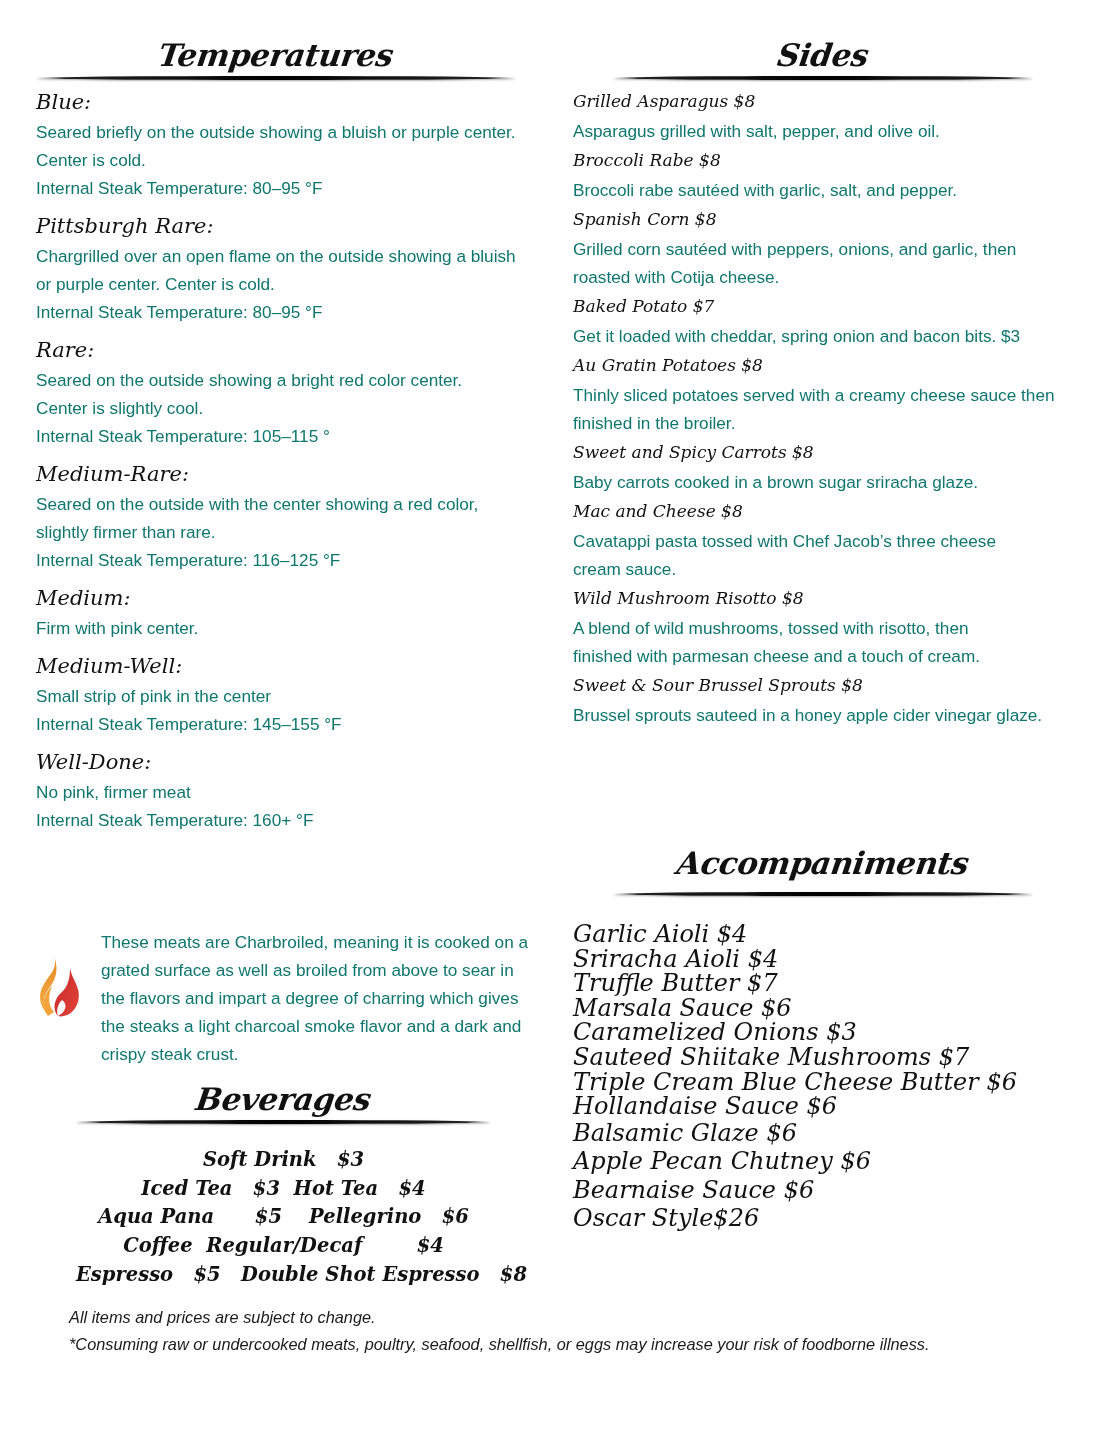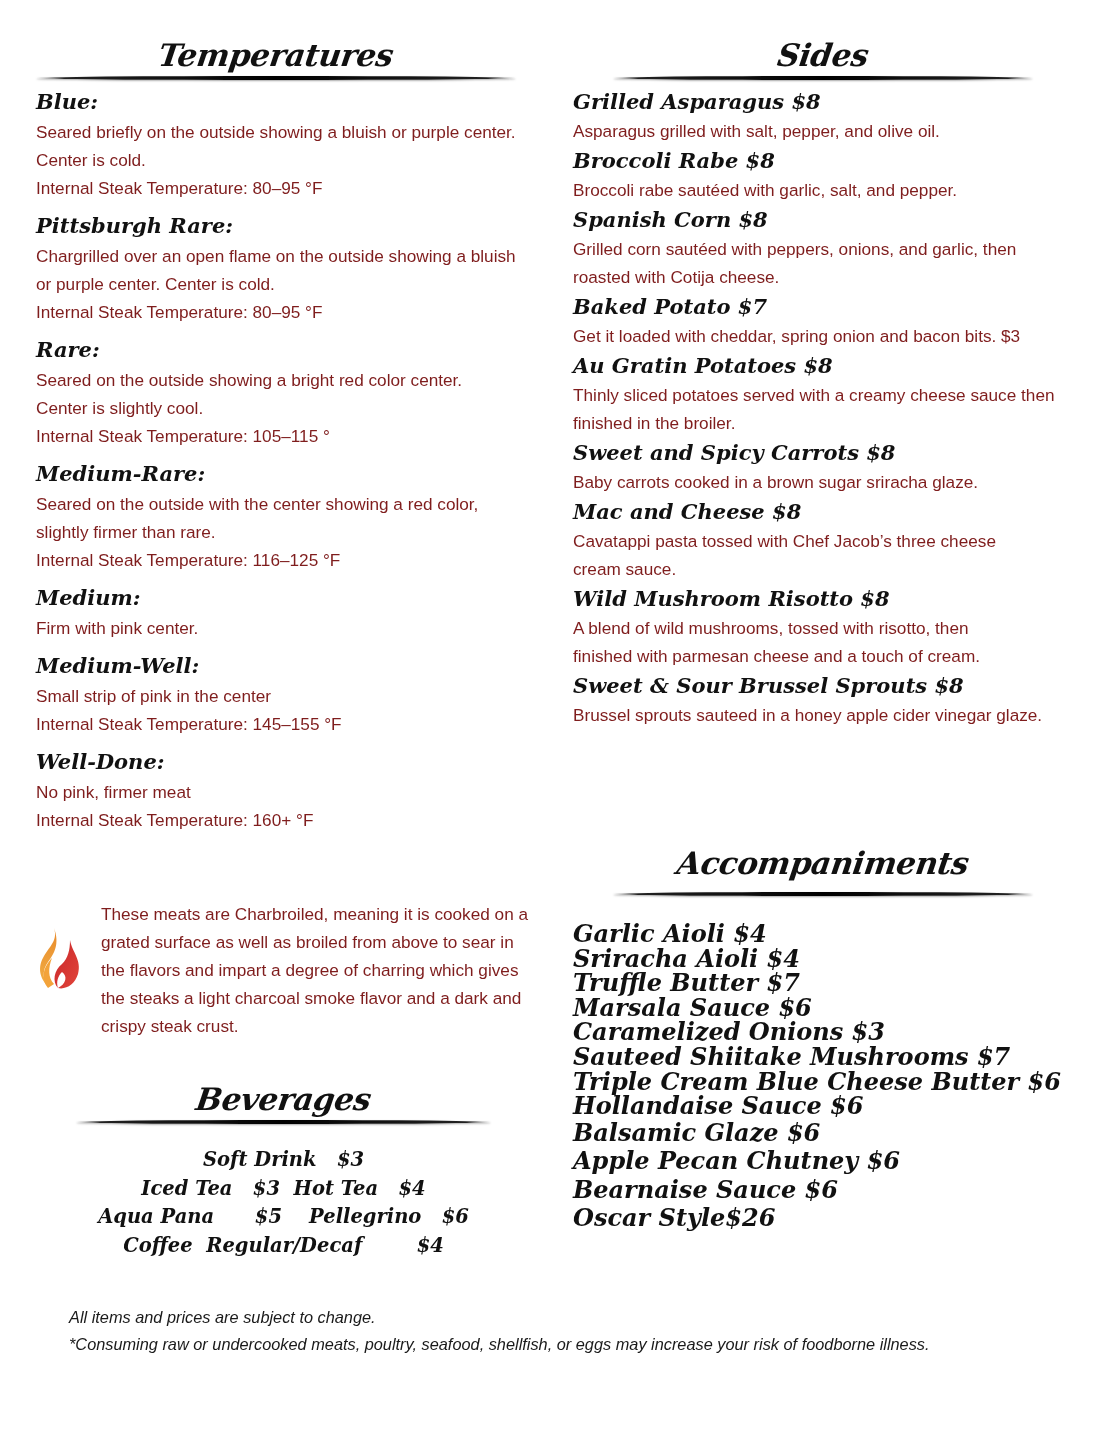--- a/index.html
+++ b/index.html
@@ -18,45 +18,45 @@
       transform: skewX(-8deg);
     }
     .heading-rule {
       height: 4px; margin: 2px 0 0 0; border-radius: 50%;
       background: linear-gradient(90deg, rgba(0,0,0,0) 0%, #222 6%, #000 50%, #222 94%, rgba(0,0,0,0) 100%);
       box-shadow: 0 1px 2px rgba(0,0,0,0.35);
     }
 
     .script {
       font-family: "DejaVu Serif", "Liberation Serif", serif;
-      font-style: italic; font-weight: bold; color: #111;
+      font-style: italic; font-weight: normal; color: #111;
     }
     .body-text {
       font-family: "Liberation Sans", "DejaVu Sans", sans-serif;
-      font-size: 17.2px; line-height: 28px; color: #7f1d1d;
+      font-size: 17.2px; line-height: 28px; color: #0f766e;
     }
 
     
     .temp-list { margin-top: 6px; }
     .temp-item { margin-bottom: 8px; }
     .temp-name { font-size: 21px; line-height: 32px; }
 
     
-    .charbroil { position: absolute; left: 28px; top: 900px; width: 500px; height: 140px; }
+    .charbroil { position: absolute; left: 28px; top: 928px; width: 500px; height: 140px; }
     .flame { position: absolute; left: 0; top: 26px; width: 56px; height: 66px; }
     .charbroil-text { position: absolute; left: 73px; top: 0; width: 430px; }
 
     
     .beverages { position: absolute; left: 76px; top: 1080px; width: 415px; }
     .bev-lines { margin-top: 22px; text-align: center; }
     .bev-line { font-size: 19.5px; line-height: 28.7px; white-space: pre; font-weight: bold; }
 
     
     .sides-list { margin-top: 6px; }
-    .side-name { font-size: 21px; line-height: 31px; }
+    .side-name { font-size: 17px; line-height: 31px; }
     .side-desc { margin-bottom: 0; }
 
     
     .accomp { position: absolute; left: 573px; top: 844px; width: 500px; }
     .accomp-list { margin-top: 26px; }
     .accomp-item { font-size: 24px; line-height: 24.6px; }
     .accomp-item.spaced { line-height: 28.5px; }
 
     
     .footer { position: absolute; left: 0; top: 1304px; width: 1100px; text-align: left; padding-left: 47px; }
@@ -130,20 +130,21 @@
 </div>
 
 <div class="beverages">
   <h2 class="section-heading">Beverages</h2>
   <div class="heading-rule"></div>
   <div class="bev-lines">
     <div class="script bev-line">Soft Drink   $3</div>
     <div class="script bev-line">Iced Tea   $3  Hot Tea   $4</div>
     <div class="script bev-line">Aqua Pana      $5    Pellegrino   $6</div>
     <div class="script bev-line">Coffee  Regular/Decaf        $4</div>
+    <div class="script bev-line">Espresso   $5   Double Shot Espresso   $8</div>
   </div>
 </div>
 
 <div class="col col-right">
   <div style="width:420px;margin-left:40px;">
     <h2 class="section-heading">Sides</h2>
     <div class="heading-rule"></div>
   </div>
   <div class="sides-list">
     <div class="side-item">

